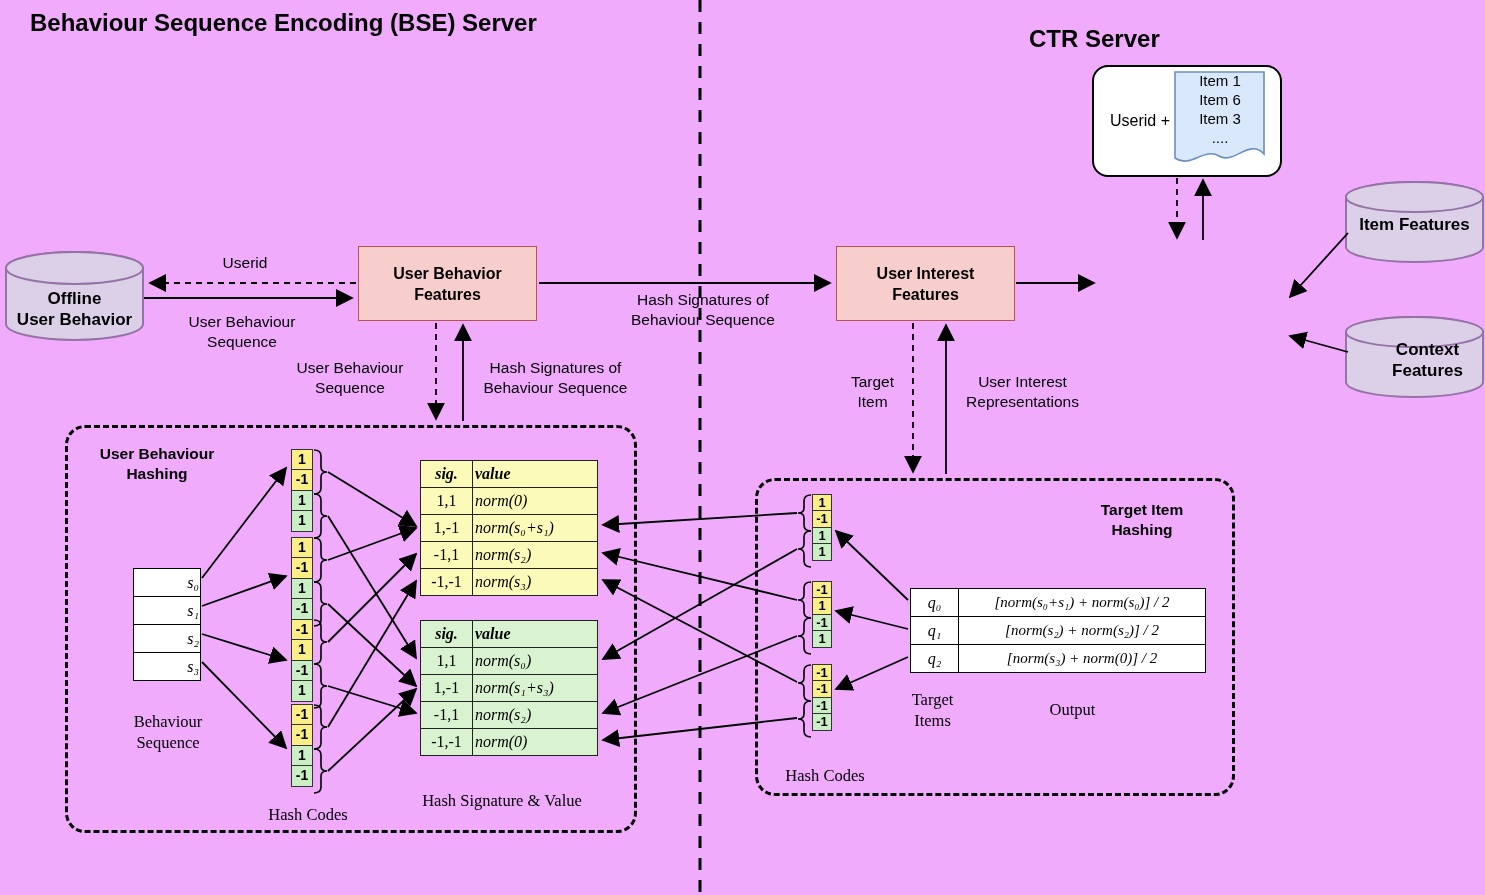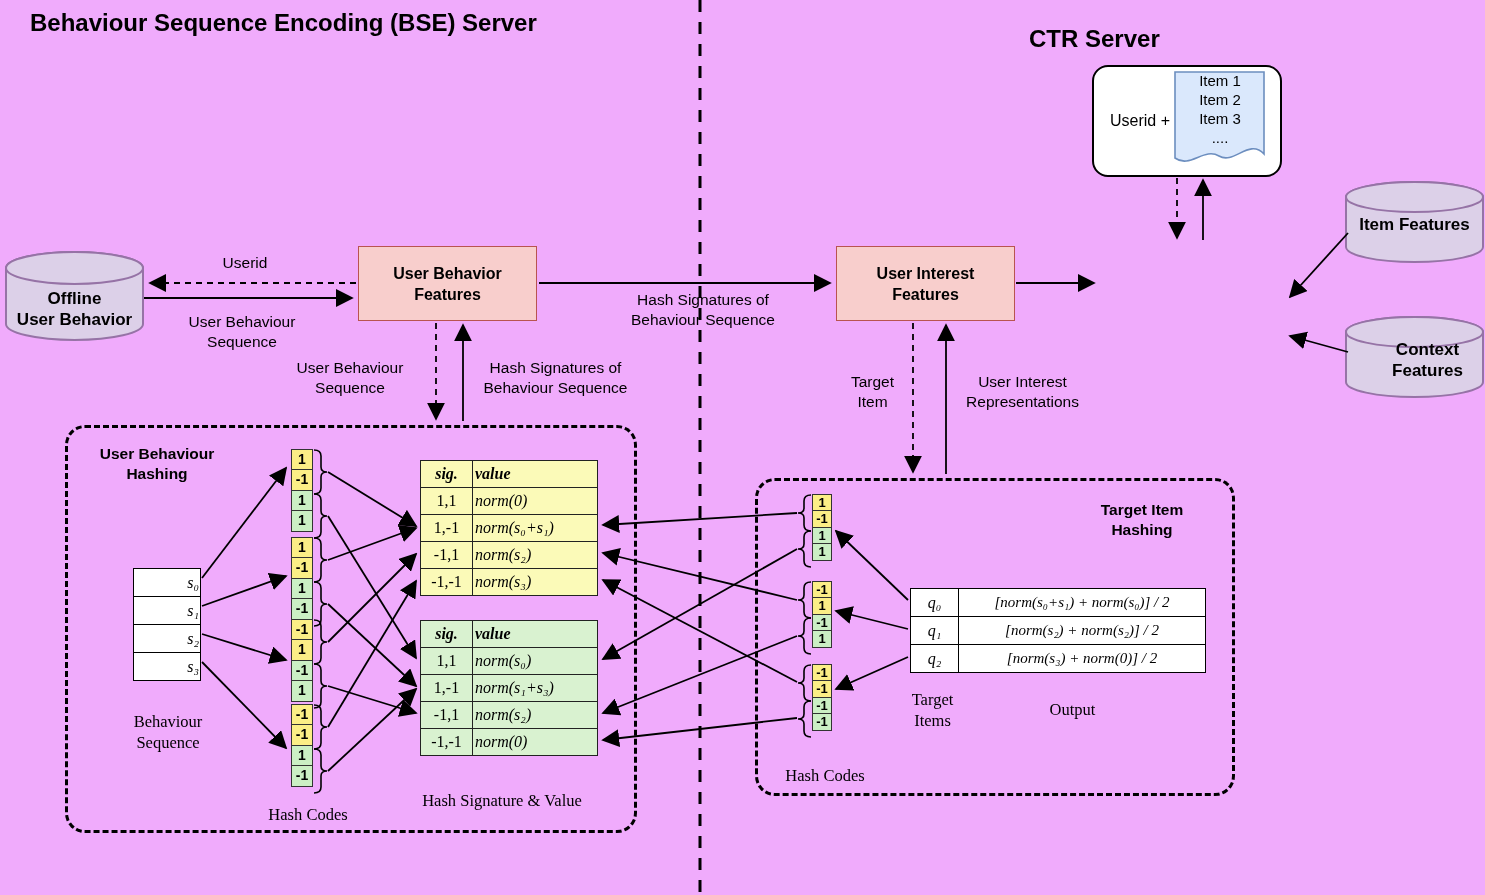--- a/index.html
+++ b/index.html
@@ -65,21 +65,21 @@
 Features</div>
 
 
   <div class="rounded-card" style="left:1092px;top:65px;width:190px;height:112px;">
     <div class="abs" style="left:10px;top:44px;width:72px;text-align:center;font:16px/20px 'Liberation Sans',sans-serif;">Userid +</div>
     <svg class="abs" style="left:78px;top:3px;" width="96" height="104" viewBox="0 0 96 104">
       <path d="M3,2 H92 V84 C77,68 62,95 47,86 C32,77 18,99 3,88 Z" fill="#DAE8FC" stroke="#6C8EBF" stroke-width="1.6"></path>
     </svg>
     <div class="doc-items" style="left:82px;top:4px;width:88px;">
       <div>Item 1</div>
-      <div>Item 2</div>
+      <div>Item 6</div>
       <div>Item 3</div>
       <div>....</div>
     </div>
   </div>
 
   <div class="cyl" style="left:1345px;top:180px;width:139px;height:84px;">
     <svg width="139" height="84" viewBox="0 0 139 84">
       <path d="M1,17 a68.5,15 0 0 1 137,0 V67 a68.5,15 0 0 1 -137,0 Z" fill="#DCD0E8" stroke="#9673A6" stroke-width="2"></path>
       <ellipse cx="69.5" cy="17" rx="68.5" ry="15" fill="#DCD0E8" stroke="#9673A6" stroke-width="2"></ellipse>
     </svg>

